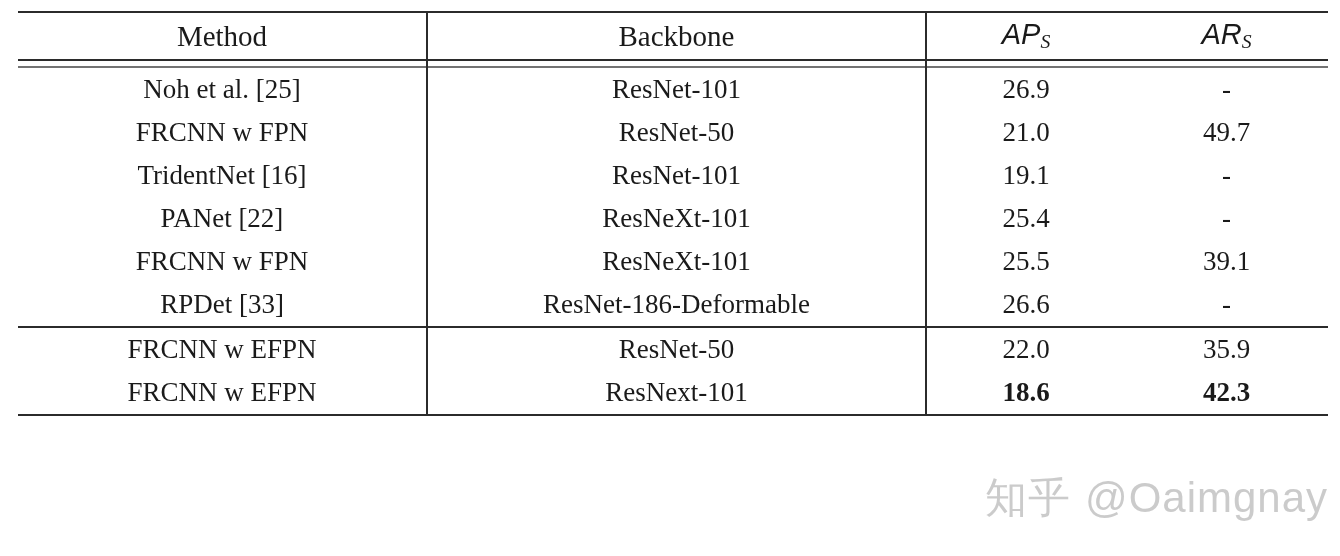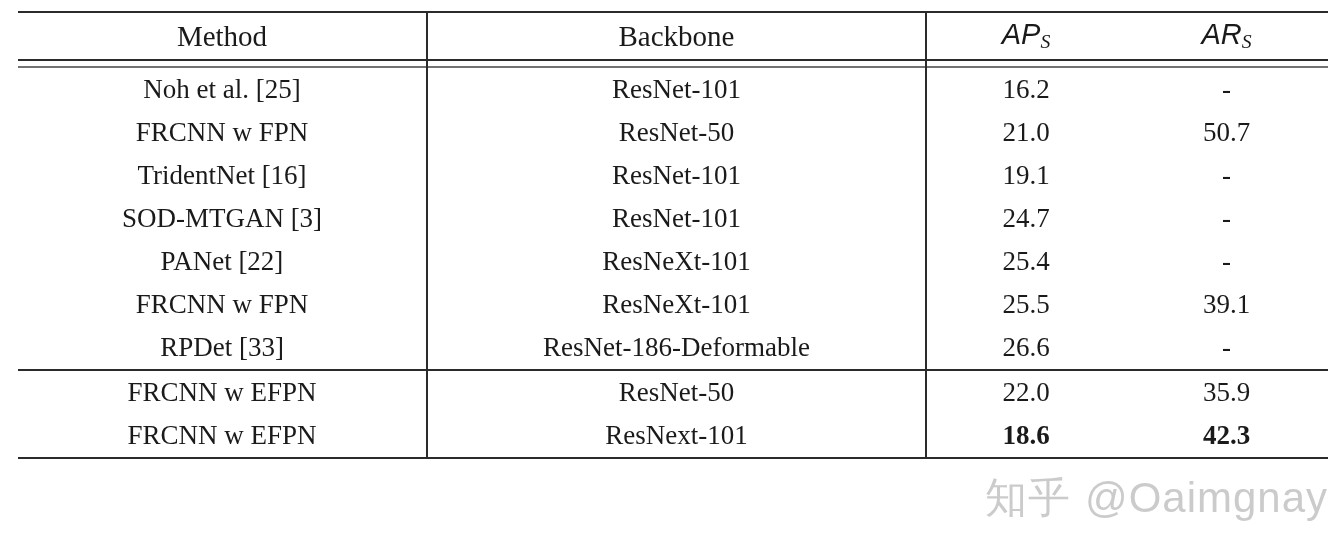--- a/index.html
+++ b/index.html
@@ -138,39 +138,33 @@
     <tbody id="table-body">
       <tr class="double-rule-spacer">
         <td></td>
         <td class="vsep-l"></td>
         <td class="vsep-l"></td>
         <td></td>
       </tr>
     <tr class="data-row first-body">
           <td><span>Noh et al. [25]</span></td>
           <td class="vsep-l"><span>ResNet-101</span></td>
-          <td class="vsep-l"><span>16.2</span></td>
+          <td class="vsep-l"><span>26.9</span></td>
           <td><span>-</span></td>
         </tr>
         <tr class="data-row">
           <td><span>FRCNN w FPN</span></td>
           <td class="vsep-l"><span>ResNet-50</span></td>
           <td class="vsep-l"><span>21.0</span></td>
-          <td><span>50.7</span></td>
+          <td><span>49.7</span></td>
         </tr>
         <tr class="data-row">
           <td><span>TridentNet [16]</span></td>
           <td class="vsep-l"><span>ResNet-101</span></td>
           <td class="vsep-l"><span>19.1</span></td>
-          <td><span>-</span></td>
-        </tr>
-        <tr class="data-row">
-          <td><span>SOD-MTGAN [3]</span></td>
-          <td class="vsep-l"><span>ResNet-101</span></td>
-          <td class="vsep-l"><span>24.7</span></td>
           <td><span>-</span></td>
         </tr>
         <tr class="data-row">
           <td><span>PANet [22]</span></td>
           <td class="vsep-l"><span>ResNeXt-101</span></td>
           <td class="vsep-l"><span>25.4</span></td>
           <td><span>-</span></td>
         </tr>
         <tr class="data-row">
           <td><span>FRCNN w FPN</span></td>

